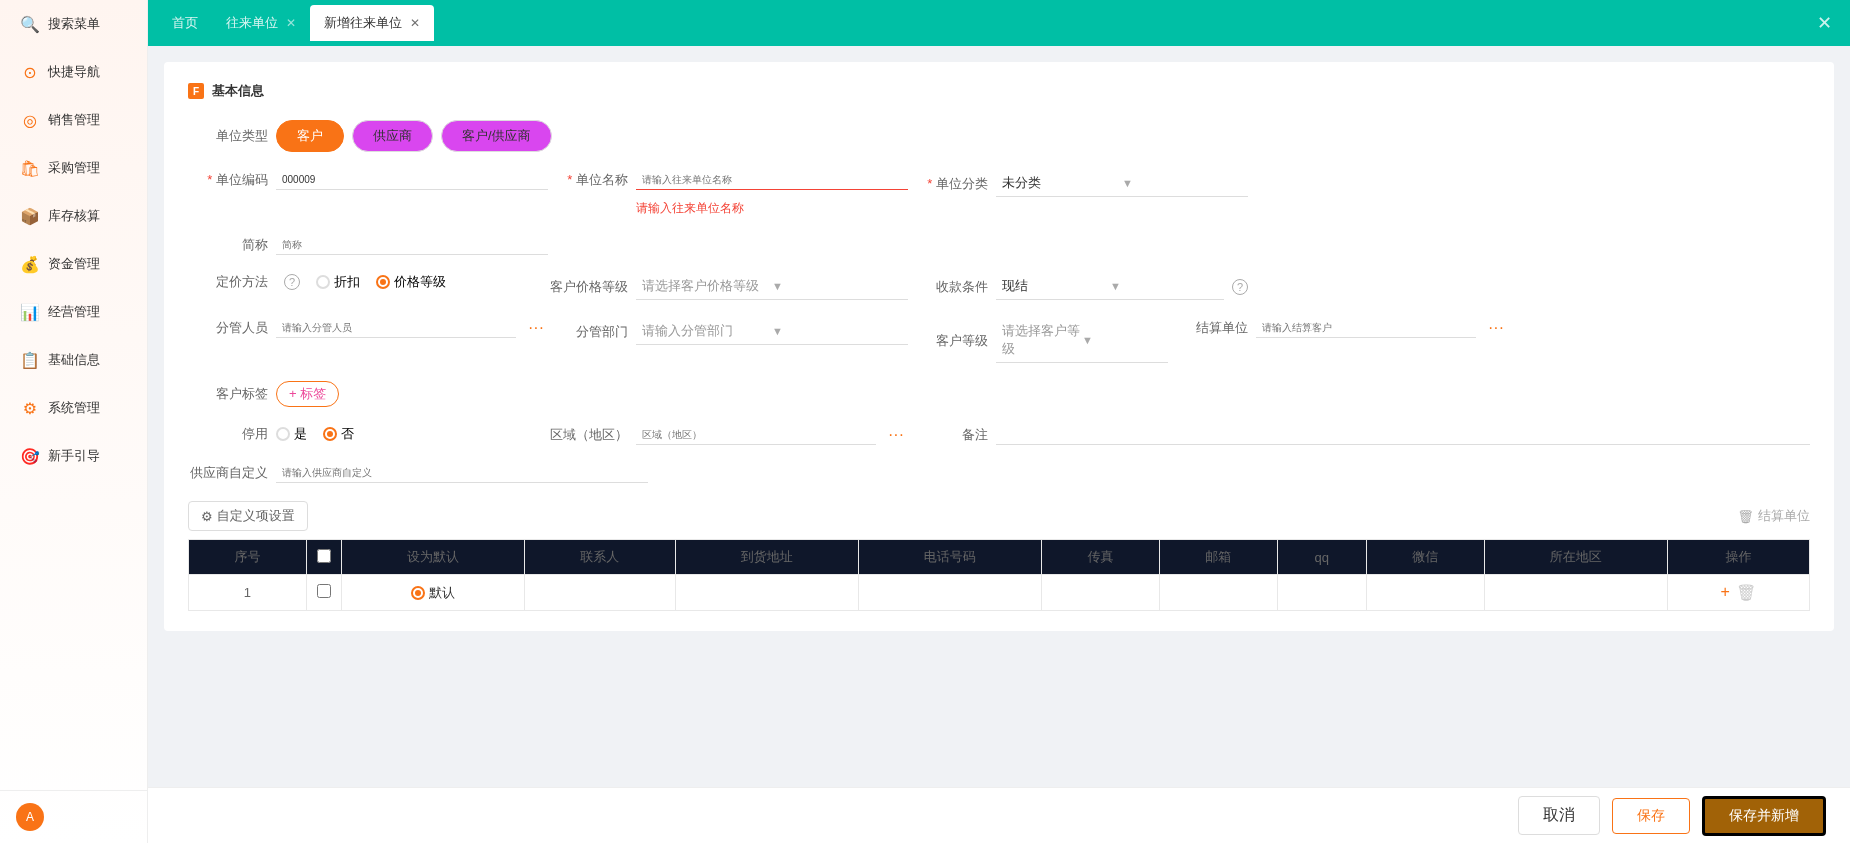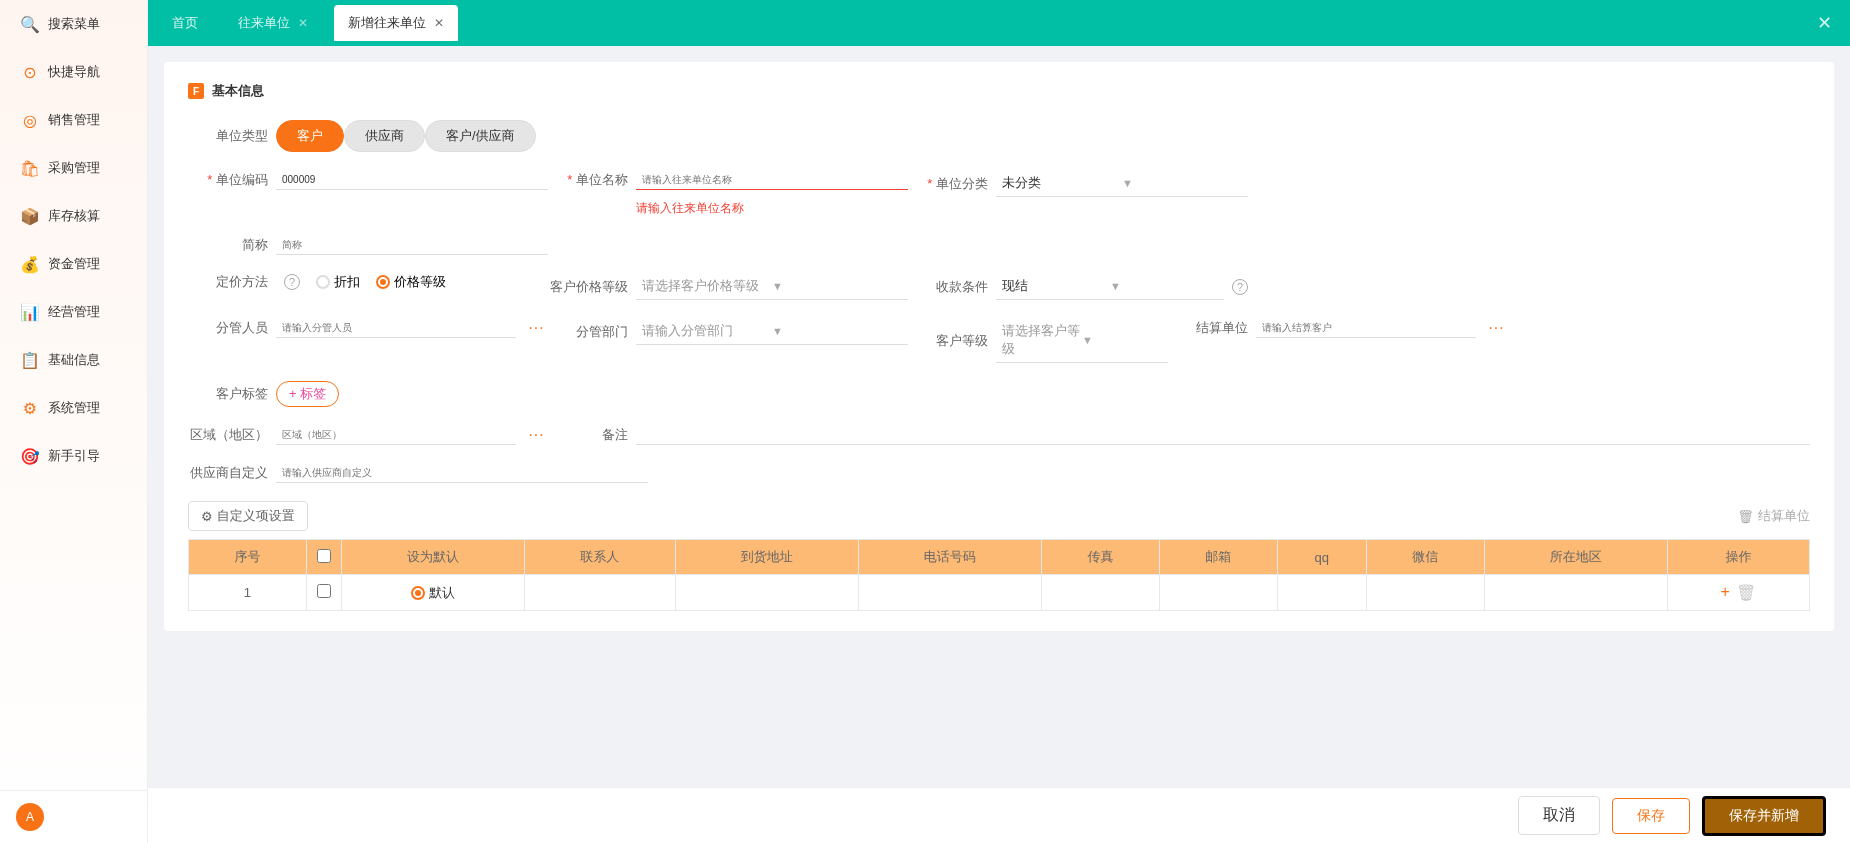--- a/index.html
+++ b/index.html
@@ -38,21 +38,21 @@
     
     .main { flex: 1; display: flex; flex-direction: column; height: 100%; overflow: hidden; }
 
     
     .tabs-bar {
       background: #00bfa5;
       display: flex;
       align-items: center;
       height: 46px;
       padding: 0 10px;
-      gap: 12px;
+      gap: 0;
       flex-shrink: 0;
     }
     .tab {
       display: flex;
       align-items: center;
       gap: 6px;
       padding: 6px 14px;
       border-radius: 4px 4px 0 0;
       cursor: pointer;
       color: rgba(255,255,255,0.85);
@@ -93,26 +93,26 @@
     }
     .section-title .icon-tag {
       width: 16px; height: 16px;
       background: #f97316;
       border-radius: 2px;
       display: flex; align-items: center; justify-content: center;
       color: #fff; font-size: 10px;
     }
 
     
-    .unit-type-group { display: flex; gap: 0; }
+    .unit-type-group { display: flex; gap: 8px; }
     .unit-btn {
       padding: 6px 20px;
       border-radius: 20px;
       border: 1px solid #ddd;
-      background: #e5e5e5;
+      background: #d946ef;
       cursor: pointer;
       font-size: 13px;
       color: #333;
     }
     .unit-btn.active {
       background: #f97316;
       border-color: #f97316;
       color: #fff;
     }
 
@@ -218,21 +218,21 @@
       border-radius: 4px;
       padding: 5px 12px;
       cursor: pointer;
       color: #666;
       font-size: 13px;
     }
     .batch-delete { margin-left: auto; color: #aaa; cursor: pointer; font-size: 13px; display: flex; align-items: center; gap: 4px; }
 
     .data-table { width: 100%; border-collapse: collapse; font-size: 13px; }
     .data-table th {
-      background: #fdba74;
+      background: #0f172a;
       border: 1px solid #e8e8e8;
       padding: 8px 10px;
       color: #666;
       font-weight: normal;
       text-align: center;
     }
     .data-table td {
       border: 1px solid #e8e8e8;
       padding: 8px 10px;
       text-align: center;
@@ -461,20 +461,33 @@
       <div class="form-row">
         <div class="form-field">
           <span class="form-label">客户标签</span>
           <div class="tag-btn">
             <span>+ 标签</span>
           </div>
         </div>
       </div>
 
       <div class="form-row">
+        <div class="form-field" style="max-width:360px;">
+          <span class="form-label">停用</span>
+          <div class="radio-group">
+            <div class="radio-item">
+              <div class="radio-circle"></div>
+              <span>是</span>
+            </div>
+            <div class="radio-item">
+              <div class="radio-circle checked"></div>
+              <span>否</span>
+            </div>
+          </div>
+        </div>
         <div class="form-field" style="max-width:360px;">
           <span class="form-label">区域（地区）</span>
           <input class="form-input" type="text" placeholder="区域（地区）" style="">
           <span class="more-dots">···</span>
         </div>
         <div class="form-field" style="flex:1;">
           <span class="form-label">备注</span>
           <input class="form-input" type="text" style="">
         </div>
       </div>

